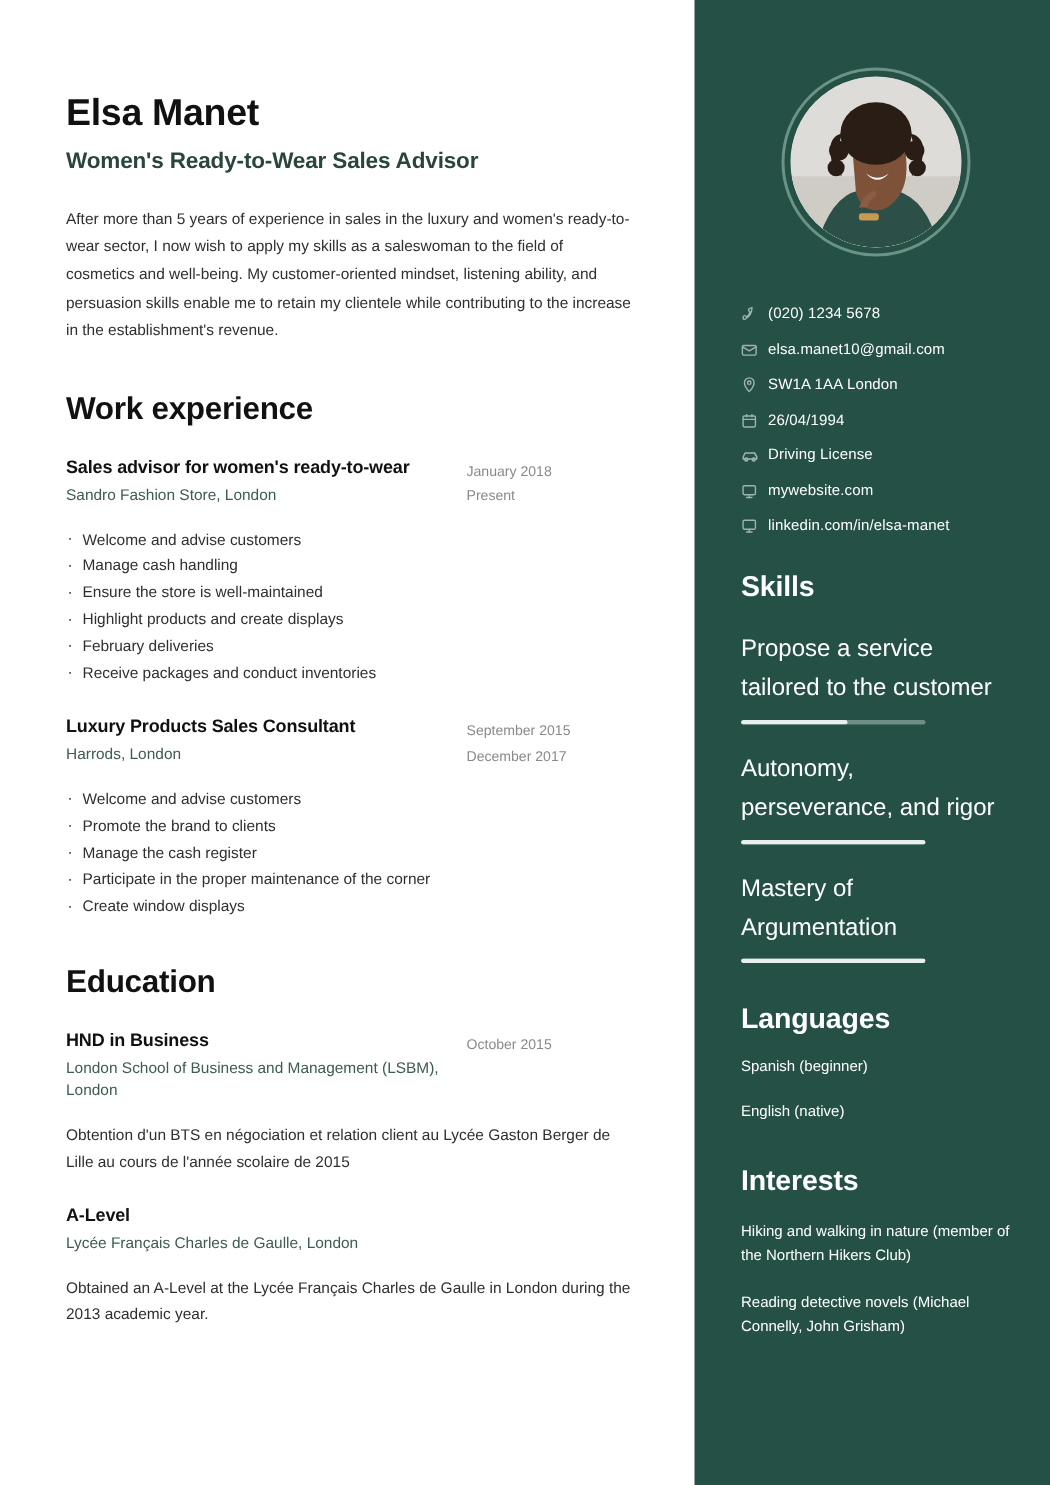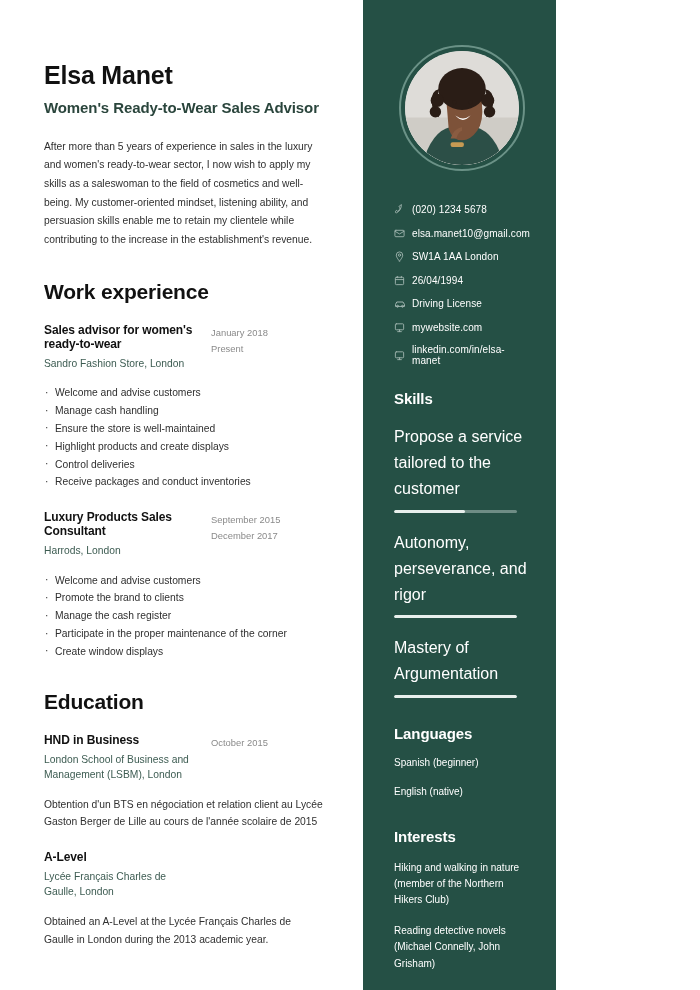--- a/index.html
+++ b/index.html
@@ -7,21 +7,21 @@
   body {
     width: 700px;
     height: 990px;
     font-family: "Liberation Sans", sans-serif;
     background: #ffffff;
     overflow: hidden;
   }
 
   .page {
     position: relative;
-    width: 556px;
+    width: 700px;
     height: 990px;
     display: flex;
     background: #ffffff;
   }
 
   
   .main {
     width: 463px;
     height: 990px;
     padding: 62px 40px 0 44px;
@@ -175,21 +175,21 @@
 
   .contact-icon svg { display: block; }
 
   .contact-text {
     font-size: 10px;
     color: #ffffff;
     letter-spacing: 0.1px;
   }
 
   .side-section-title {
-    font-size: 15px;
+    font-size: 19px;
     font-weight: bold;
     color: #ffffff;
     letter-spacing: -0.1px;
   }
 
   .side-skills { margin-top: 24px; }
   .side-languages { margin-top: 27px; }
   .side-interests { margin-top: 27px; }
 
   .skill { margin-top: 17px; }
@@ -249,21 +249,21 @@
           <div class="entry-dates">
             <div>January 2018</div>
             <div>Present</div>
           </div>
         </div>
         <ul class="bullets">
           <li>Welcome and advise customers</li>
           <li>Manage cash handling</li>
           <li>Ensure the store is well-maintained</li>
           <li>Highlight products and create displays</li>
-          <li>Control deliveries</li>
+          <li>February deliveries</li>
           <li>Receive packages and conduct inventories</li>
         </ul>
       </div>
 
       <div class="entry">
         <div class="entry-head">
           <div class="entry-left">
             <div class="entry-title">Luxury Products Sales Consultant</div>
             <div class="entry-org">Harrods, London</div>
           </div>

